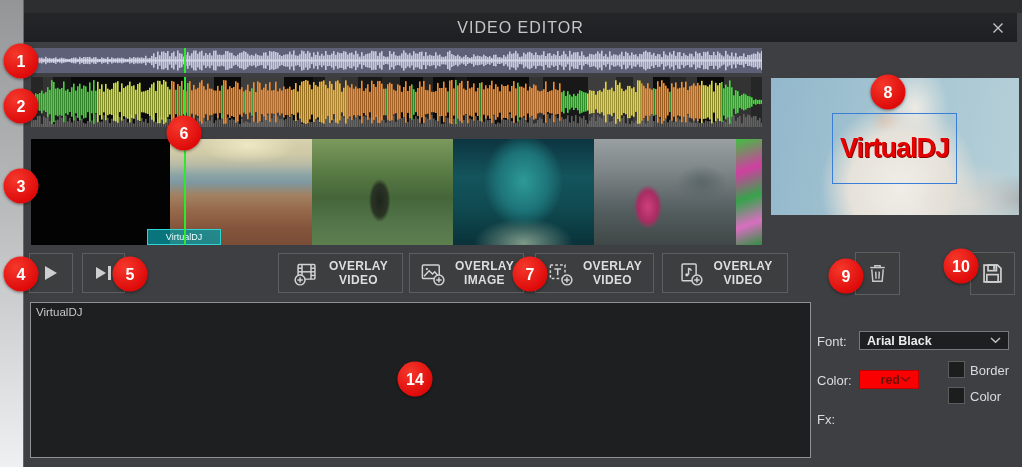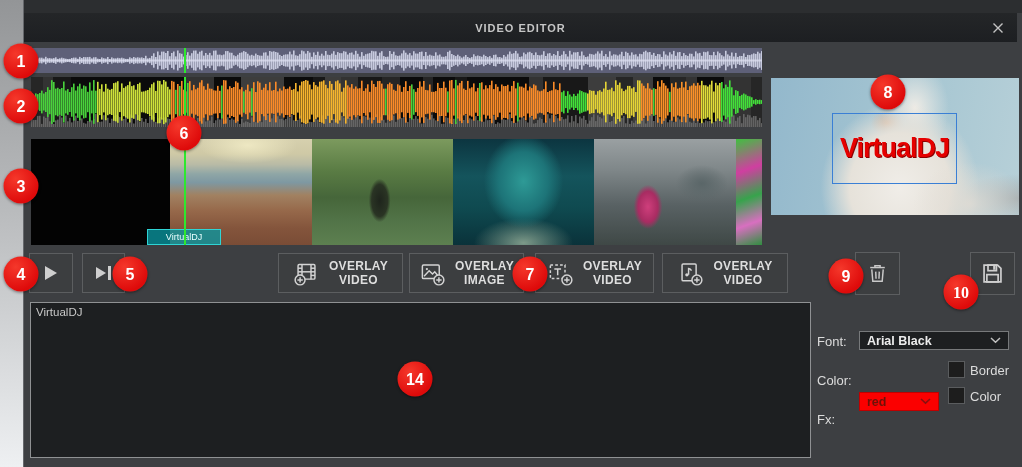--- a/index.html
+++ b/index.html
@@ -7,21 +7,21 @@
     font-family:"Liberation Sans",sans-serif;background:#3d3f42;}
   
   .left-margin{position:absolute;left:0;top:0;width:23px;height:467px;
     background:linear-gradient(180deg,#939597 0%,#b9bbbd 45%,#eef0f2 100%);}
   .window{position:absolute;left:23px;top:0;width:999px;height:467px;
     background:#3d3f42;border-left:1px solid #66686c;}
   .top-strip{position:absolute;left:0;top:0;width:999px;height:13px;background:#2c2e30;}
   .title-bar{position:absolute;left:0;top:13px;width:993px;height:29px;
     background:linear-gradient(180deg,#242628 0%,#1d1f22 100%);
     display:flex;align-items:center;justify-content:center;}
-  .title-text{color:#c6c6c6;font-size:11px;font-weight:bold;letter-spacing:1px;text-align:center;}
+  .title-text{color:#c6c6c6;font-size:16px;font-weight:normal;letter-spacing:1px;text-align:center;}
   .close-btn{position:absolute;right:10px;top:6px;width:18px;height:18px;
     display:flex;align-items:center;justify-content:center;cursor:pointer;}
   
   .abs{position:absolute;}
   #wave-overview{left:31px;top:48px;width:731px;height:25px;background:#5e6078;}
   #wave-color{left:31px;top:77px;width:731px;height:50px;background:#161616;}
   .thumbs{left:31px;top:139px;width:731px;height:106px;display:flex;}
   .thumb{height:106px;}
   .th-black{width:139px;background:#030303;}
   .th-city{width:142px;background:
@@ -1351,21 +1351,21 @@
 
   <span class="ctl-label" style="left:817px;top:334px;">Font:</span>
   <div class="select" style="left:859px;top:331px;width:150px;">
     <span class="grow" style="font-weight:bold;">Arial Black</span>
     <svg width="11" height="7" viewBox="0 0 11 7">
         <path d="M1 1 L5.5 5.2 L10 1" fill="none" stroke="#c0c0c0" stroke-width="1.5"></path>
       </svg>
   </div>
 
   <span class="ctl-label" style="left:817px;top:373px;">Color:</span>
-  <div class="select" style="left: 859px; top: 392px; width: 80px; border-color: rgb(192, 0, 0); background: rgb(251, 0, 0);" id="color-select">
+  <div class="select" style="left: 859px; top: 370px; width: 60px; border-color: rgb(192, 0, 0); background: rgb(251, 0, 0); text-align: right;" id="color-select">
     <span class="grow" style="color:#6e1108;font-weight:bold;">red</span>
     <svg width="11" height="7" viewBox="0 0 11 7">
         <path d="M1 1 L5.5 5.2 L10 1" fill="none" stroke="#8a0f0f" stroke-width="1.6"></path>
       </svg>
   </div>
 
   <div class="checkbox" style="left:948px;top:361px;"></div>
   <span class="ctl-label" style="left:970px;top:363px;">Border</span>
   <div class="checkbox" style="left:948px;top:387px;"></div>
   <span class="ctl-label" style="left:970px;top:389px;">Color</span>
@@ -1375,16 +1375,16 @@
   <div id="annotations">
       <div class="callout" style="left: 21px; top: 61px;">1</div>
       <div class="callout" style="left: 21px; top: 106px;">2</div>
       <div class="callout" style="left: 21px; top: 186px;">3</div>
       <div class="callout" style="left: 21px; top: 274px;">4</div>
       <div class="callout" style="left: 130px; top: 274px;">5</div>
       <div class="callout" style="left: 184px; top: 133px;">6</div>
       <div class="callout" style="left: 530px; top: 274px;">7</div>
       <div class="callout" style="left: 888px; top: 92px;">8</div>
       <div class="callout" style="left: 846px; top: 276px;">9</div>
-      <div class="callout" style="left: 961px; top: 292px; font-family: Liberation Serif, serif;">10</div>
+      <div class="callout" style="left: 961px; top: 266px;">10</div>
       <div class="callout" style="left: 415px; top: 379px;">14</div>
     </div>
 </div>
 
 </body></html>

